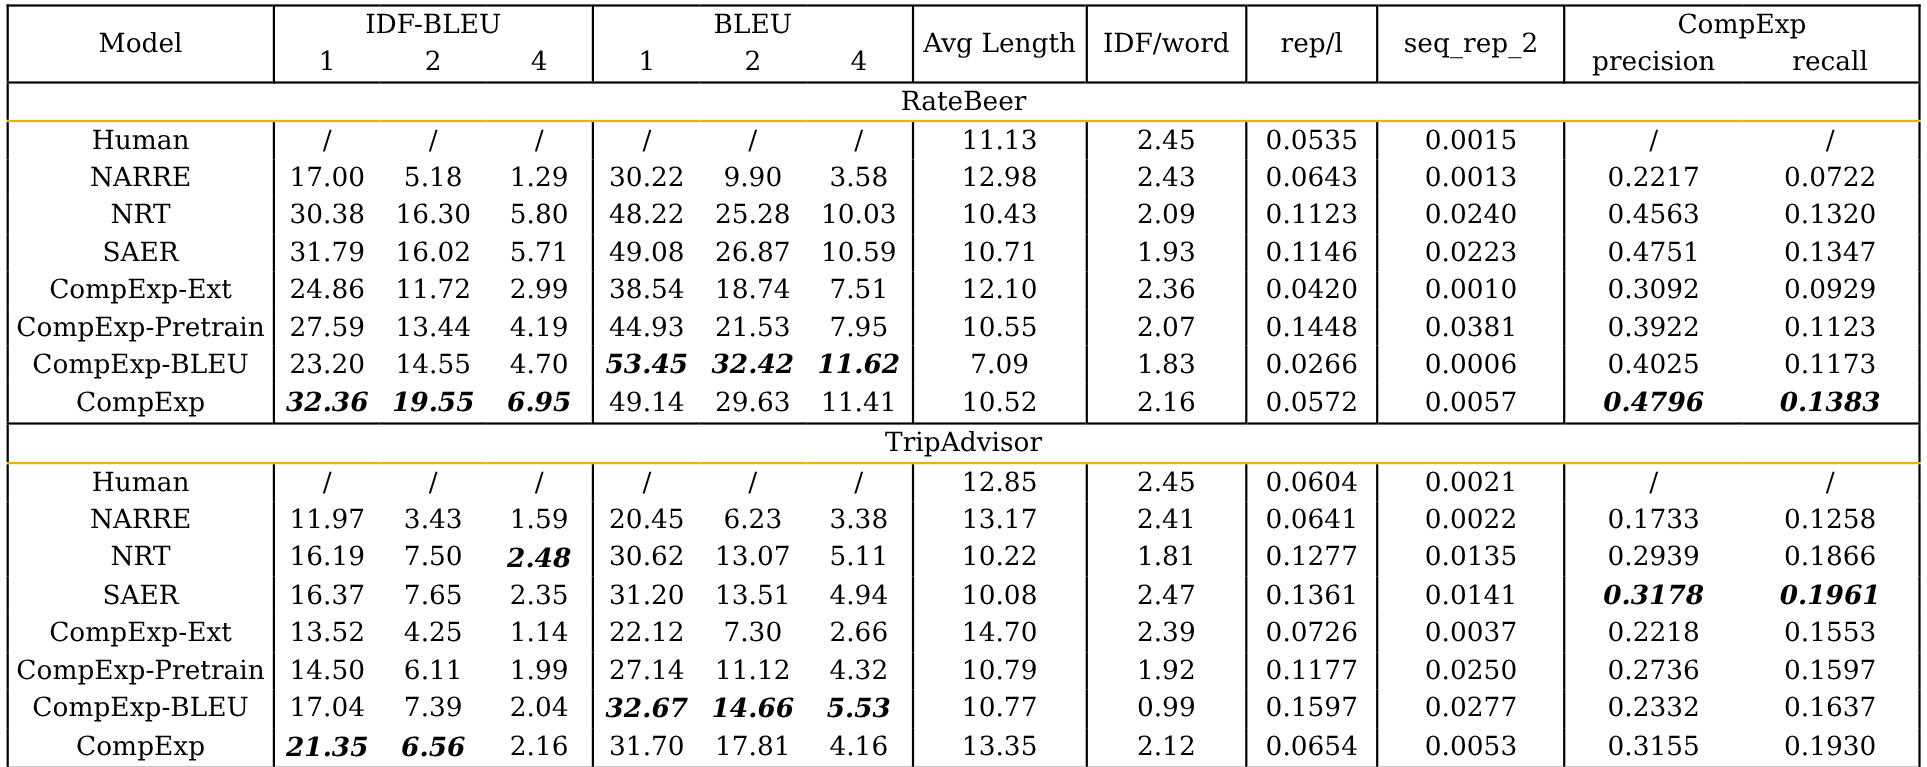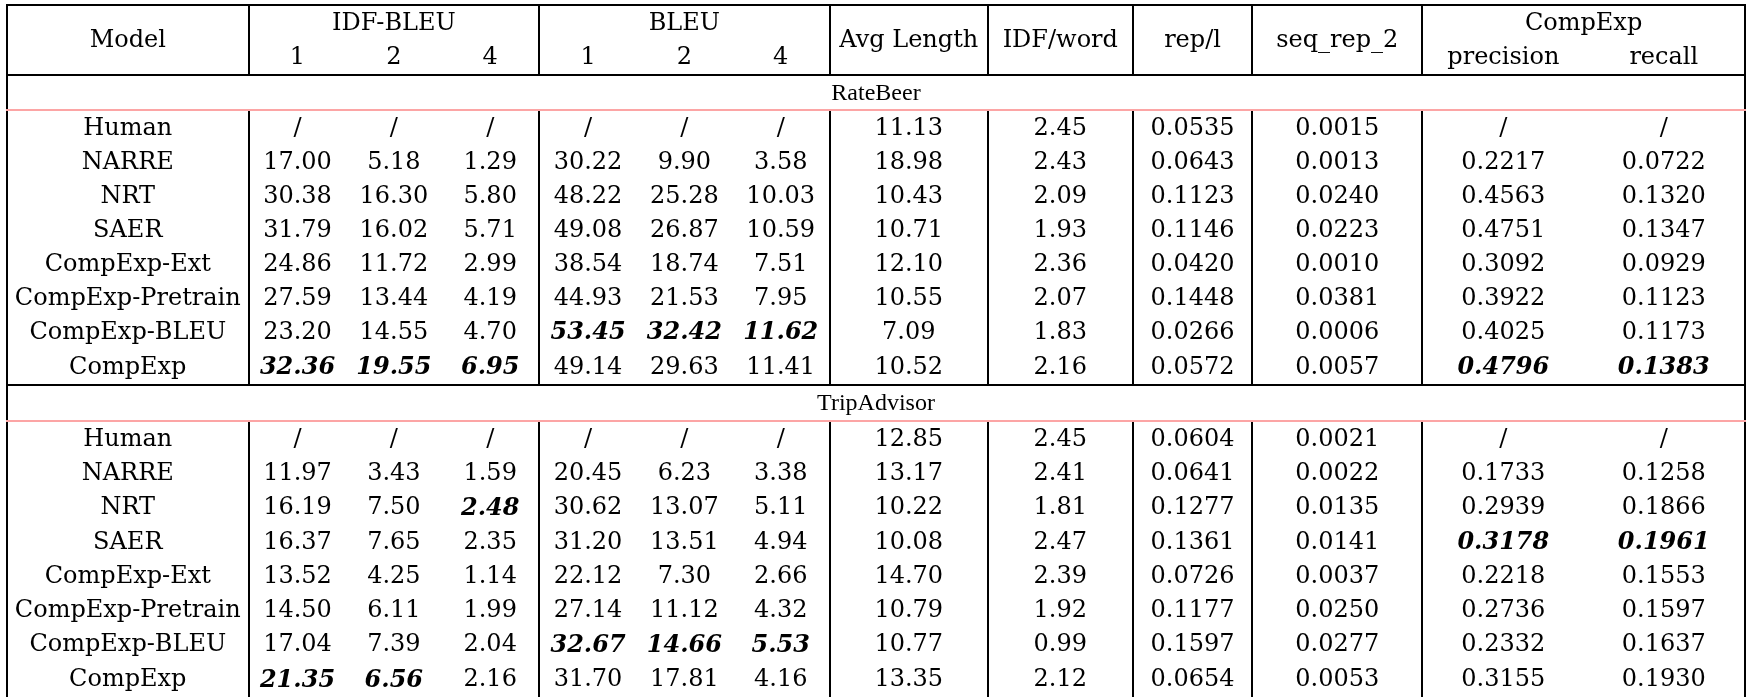--- a/index.html
+++ b/index.html
@@ -43,24 +43,23 @@
     border-right: 2px solid #000;
   }
   .hdr-row td, .hdr-row th { border-bottom: none; }
   .rule-bottom td { border-bottom: 2px solid #000; }
   .vl { border-left: 2px solid #000; }
   .group-label {
     border-bottom: 2px solid #000;
   }
   .section-row td {
     border-top: 2px solid #000;
-    border-bottom: 2px solid #fca5a5;
+    border-bottom: 2px solid #eab308;
     text-align: center;
     font-size: 24px;
-    font-family: Liberation Serif, serif;
   }
   .model-cell {
     text-align: center;
   }
   b { font-weight: bold; font-style: italic; }
   
   col.c-model { width: 232px; }
   col.c-num   { width: 93px; }
   col.c-avg   { width: 152px; }
   col.c-idf   { width: 139px; }
@@ -130,21 +129,21 @@
           <td>/</td>
         </tr>
         <tr>
           <td class="model-cell">NARRE</td>
           <td class="vl">17.00</td>
           <td>5.18</td>
           <td>1.29</td>
           <td class="vl">30.22</td>
           <td>9.90</td>
           <td>3.58</td>
-          <td class="vl">18.98</td>
+          <td class="vl">12.98</td>
           <td class="vl">2.43</td>
           <td class="vl">0.0643</td>
           <td class="vl">0.0013</td>
           <td class="vl">0.2217</td>
           <td>0.0722</td>
         </tr>
         <tr>
           <td class="model-cell">NRT</td>
           <td class="vl">30.38</td>
           <td>16.30</td>

